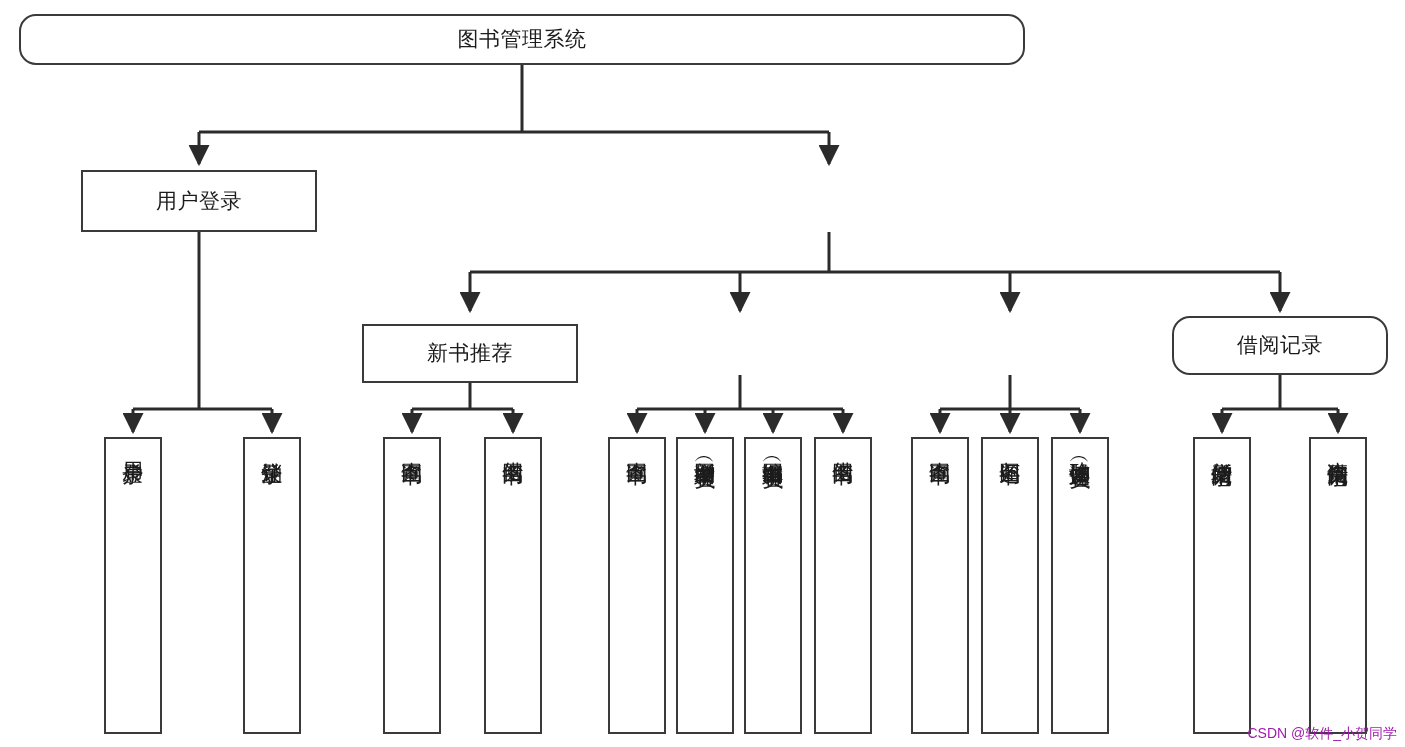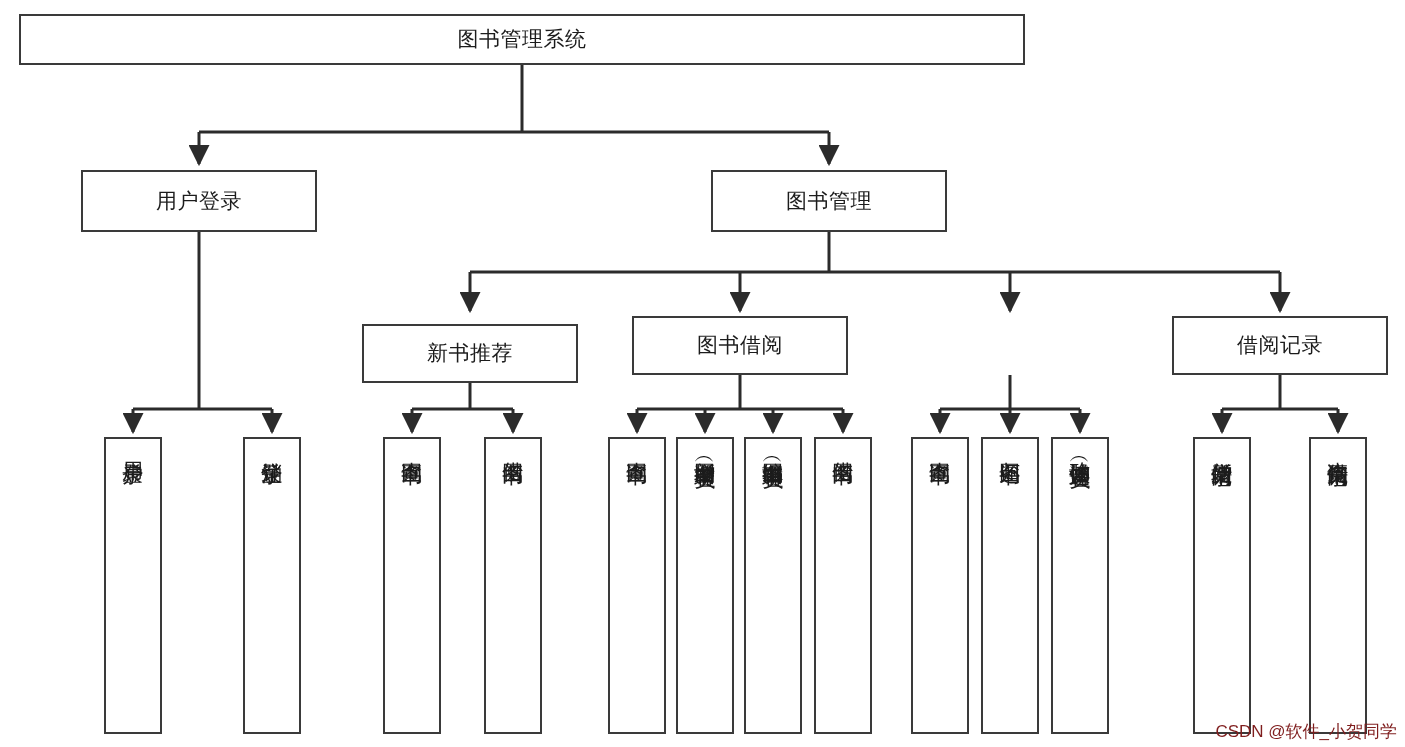--- a/index.html
+++ b/index.html
@@ -64,22 +64,22 @@
     line-height: 1.32;
     letter-spacing: 1px;
     white-space: nowrap;
     height: auto;
     max-height: 282px;
   }
   .watermark {
     position: absolute;
     right: 8px;
     bottom: 4px;
-    font-size: 17px;
-    color: #7f1d1d;
+    font-size: 14px;
+    color: #a21caf;
     white-space: nowrap;
     z-index: 5;
     font-family: "Liberation Sans", "DejaVu Sans", sans-serif;
   }
 </style>
 </head>
 <body>
 
 <div id="canvas">
 
@@ -126,38 +126,32 @@
       <path d="M 1010 409 L 1010 432" marker-end="url(#arrow)"></path>
       <path d="M 1080 409 L 1080 432" marker-end="url(#arrow)"></path>
 
       <path d="M 1280 375 L 1280 409"></path>
       <path d="M 1222 409 L 1338 409"></path>
       <path d="M 1222 409 L 1222 432" marker-end="url(#arrow)"></path>
       <path d="M 1338 409 L 1338 432" marker-end="url(#arrow)"></path>
     </g>
   </svg>
 
-  <div class="node horiz root" style="left:19px; top:14px; width:1006px; height:51px;">
+  <div class="node horiz root" style="left:19px; top:14px; width:1006px; height:51px;border-radius:17px;">
     <span class="label">图书管理系统</span>
   </div>
 
   <div class="node horiz" style="left:81px; top:170px; width:236px; height:62px;">
     <span class="label">用户登录</span>
   </div>
-  <div class="node horiz" style="left:711px; top:170px; width:236px; height:62px;">
-    <span class="label">图书管理</span>
-  </div>
 
   <div class="node horiz" style="left:362px; top:316px; width:216px; height:59px;margin-top:8px;">
     <span class="label">新书推荐</span>
   </div>
-  <div class="node horiz" style="left:632px; top:316px; width:216px; height:59px;">
-    <span class="label">图书借阅</span>
-  </div>
-  <div class="node horiz" style="left:1172px; top:316px; width:216px; height:59px;">
+  <div class="node horiz" style="left:1172px; top:316px; width:216px; height:59px;border-radius:18px;">
     <span class="label">借阅记录</span>
   </div>
 
   <div class="node vert" style="left:104px; top:437px; width:58px; height:297px;">
     <span class="label">用户登录</span>
   </div>
   <div class="node vert" style="left:243px; top:437px; width:58px; height:297px;">
     <span class="label">注销登录</span>
   </div>
 

